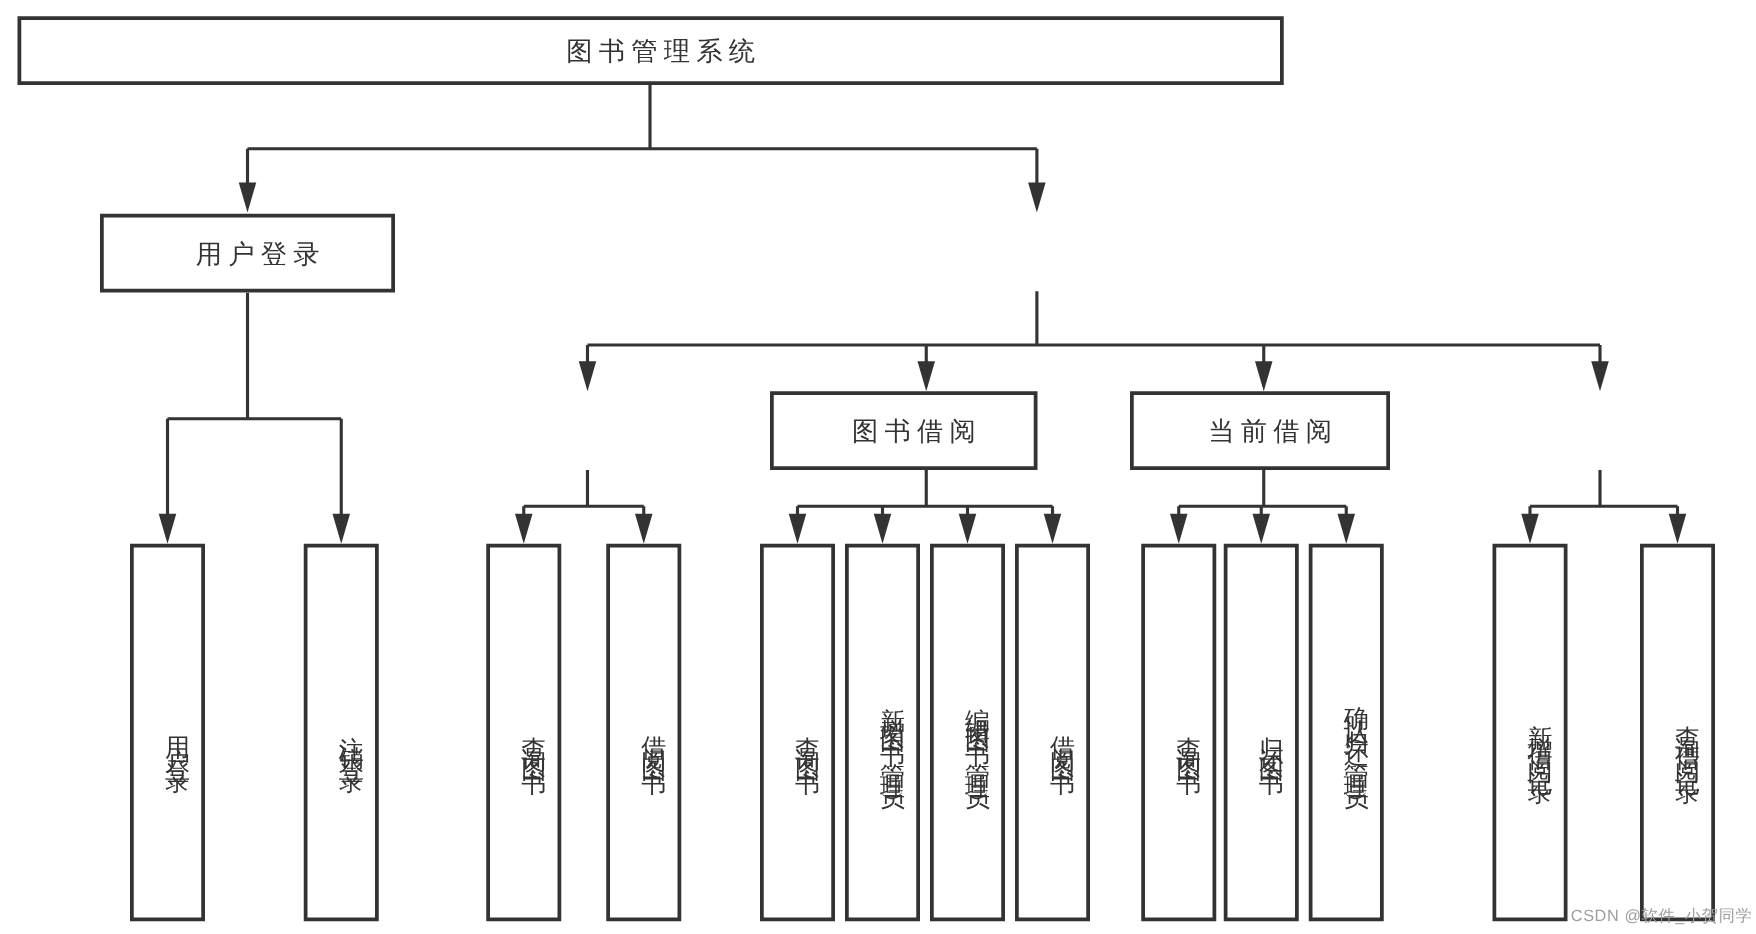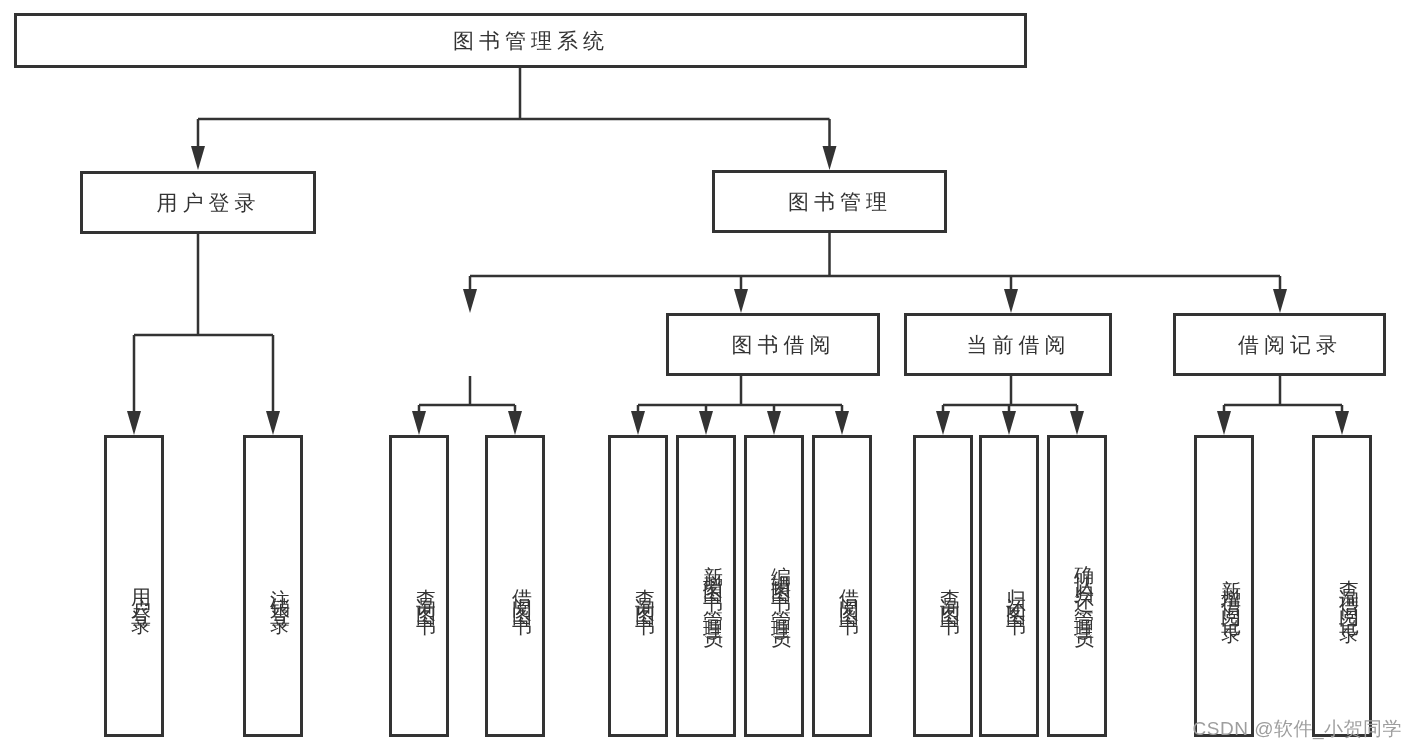--- a/index.html
+++ b/index.html
@@ -30,21 +30,21 @@
   .hnode{font-size:21px;letter-spacing:5px;}
   .hnode .lbl{margin-right:-5px;white-space:nowrap;}
   .leaf{width:60px;top:435px;height:302px;}
   .leaf .lbl{
     writing-mode:vertical-rl;
     font-size:20px;letter-spacing:9px;margin-bottom:-9px;
     white-space:nowrap;
   }
   .watermark{
     position:absolute;right:3px;bottom:5px;
-    font-size:19px;letter-spacing:0.5px;
+    font-size:13px;letter-spacing:0.5px;
     color:var(--watermark);
     white-space:nowrap;
     margin-left:32px;
   }
 </style>
 </head>
 <body>
 
 <div class="canvas">
 
@@ -78,32 +78,26 @@
     <path class="arrow" d="M1335 411 L1349 411 L1342 435 Z"></path>
   </svg>
 
   <div class="node hnode" style="left:14px;top:13px;width:1013px;height:55px">
     <span class="lbl">图书管理系统</span>
   </div>
 
   <div class="node hnode" style="left:80px;top:171px;width:236px;height:63px">
     <span class="lbl">用户登录</span>
   </div>
-  <div class="node hnode" style="left:712px;top:170px;width:235px;height:63px">
-    <span class="lbl">图书管理</span>
-  </div>
 
-  <div class="node hnode" style="left:666px;top:313px;width:214px;height:63px">
+  <div class="node hnode" style="left:616px;top:313px;width:214px;height:63px">
     <span class="lbl">图书借阅</span>
   </div>
   <div class="node hnode" style="left:904px;top:313px;width:208px;height:63px">
     <span class="lbl">当前借阅</span>
-  </div>
-  <div class="node hnode" style="left:1173px;top:313px;width:213px;height:63px">
-    <span class="lbl">借阅记录</span>
   </div>
 
   <div class="node leaf" style="left:104px">
     <span class="lbl">用户登录</span>
   </div>
   <div class="node leaf" style="left:243px">
     <span class="lbl">注销登录</span>
   </div>
 
   <div class="node leaf" style="left:389px">

